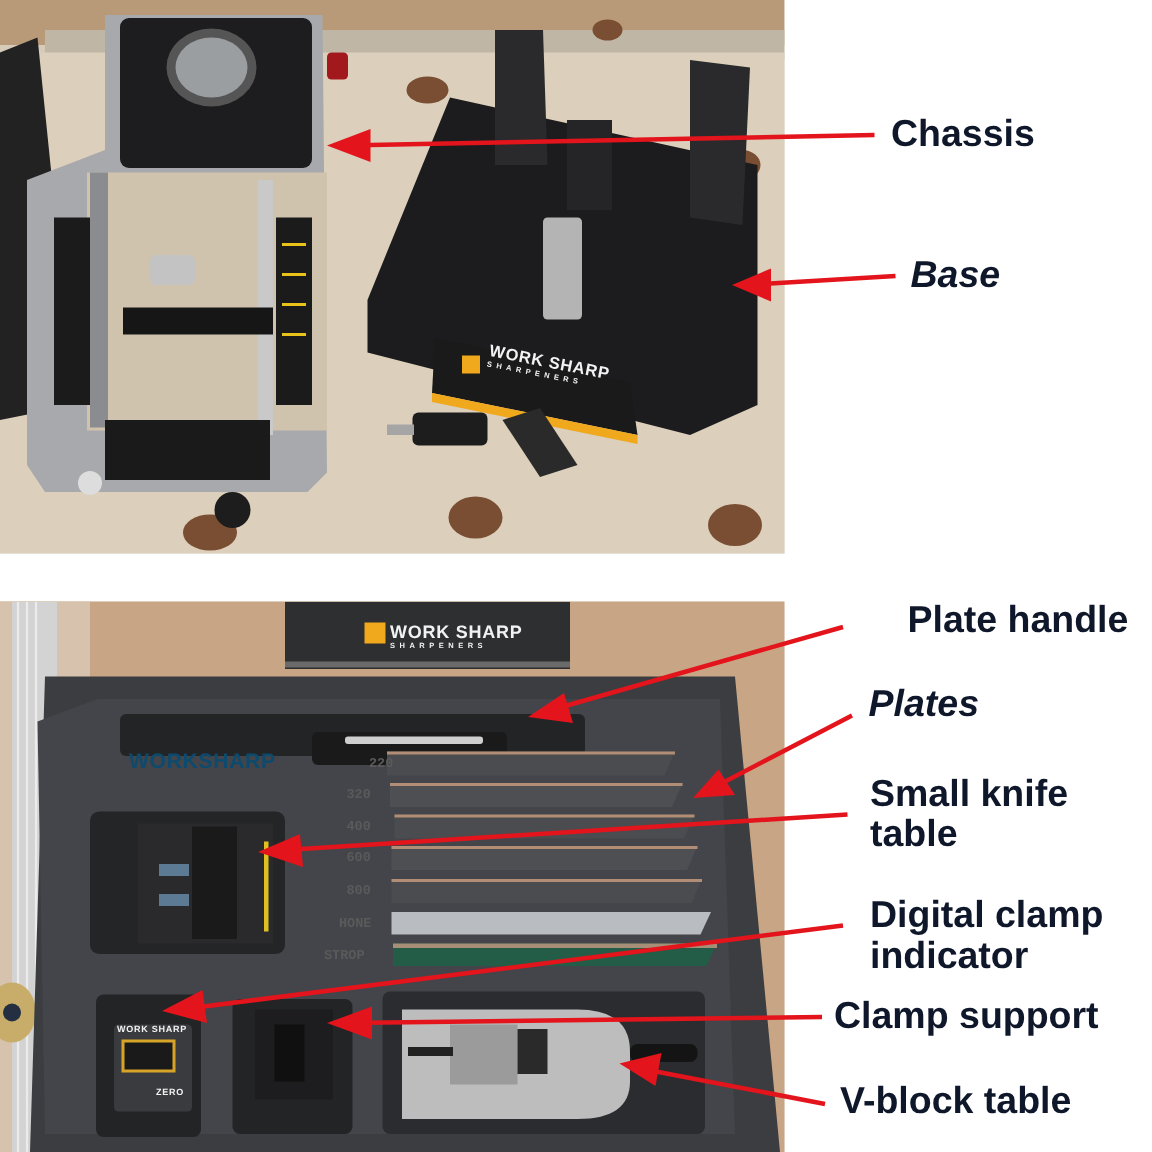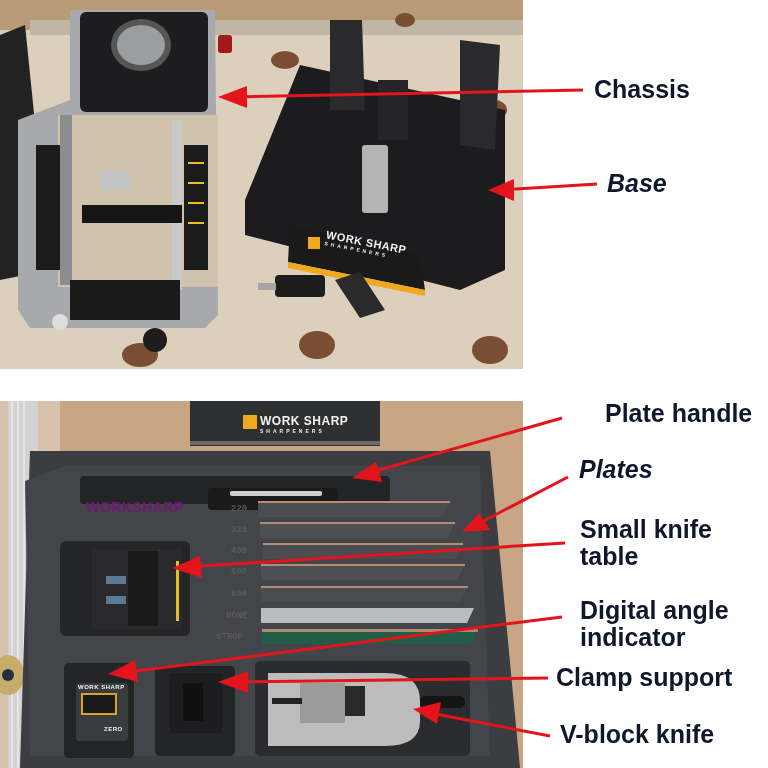--- a/index.html
+++ b/index.html
@@ -143,22 +143,22 @@
     <path d="M268,272 L385,272 Q420,272 420,300 L420,320 Q420,345 385,345 L268,345 Z" fill="#bdbdbd"></path>
     <rect x="300" y="282" width="45" height="40" fill="#9b9b9b"></rect>
     <rect x="345" y="285" width="20" height="30" fill="#2a2a2a"></rect>
     <rect x="420" y="295" width="45" height="12" rx="5" fill="#141414"></rect>
     <rect x="272" y="297" width="30" height="6" fill="#222"></rect>
   </svg>
   <div class="brand" style="left:260px;top:13px;font-size:12px;">
     <span>WORK SHARP</span>
     <small>SHARPENERS</small>
   </div>
-  <div class="brand" style="left:86px;top:98px;font-size:14px;color:#701a75;">WORKSHARP</div>
-  <div class="grit" style="left:231px;top:103px;">220</div>
+  <div class="brand" style="left:86px;top:98px;font-size:14px;color:#0c4a6e;">WORKSHARP</div>
+  <div class="grit" style="left:246px;top:103px;">220</div>
   <div class="grit" style="left:231px;top:124px;">320</div>
   <div class="grit" style="left:231px;top:145px;">400</div>
   <div class="grit" style="left:231px;top:166px;">600</div>
   <div class="grit" style="left:231px;top:188px;">800</div>
   <div class="grit" style="left:226px;top:210px;">HONE</div>
   <div class="grit" style="left:216px;top:231px;">STROP</div>
   <div class="brand" style="left:78px;top:283px;font-size:6px;">WORK SHARP</div>
   <div class="brand" style="left:104px;top:325px;font-size:6px;">ZERO</div>
 </div>
 
@@ -189,16 +189,16 @@
     <polygon points="413,709 441,702 437,724"></polygon>
   </g>
 </svg>
 
 <div class="label" style="left:594px;top:76px;">Chassis</div>
 <div class="label" style="left:607px;top:170px;font-style:italic;">Base</div>
 <div class="label" style="left:590px;top:400px;margin-left:15px;">Plate handle</div>
 <div class="label" style="left:579px;top:456px;font-style:italic;">Plates</div>
 <div class="label" style="left:580px;top:516px;">Small knife
 table</div>
-<div class="label" style="left:580px;top:597px;">Digital angle
+<div class="label" style="left:580px;top:597px;">Digital clamp
 indicator</div>
 <div class="label" style="left:556px;top:664px;">Clamp support</div>
-<div class="label" style="left:560px;top:721px;">V-block knife</div>
+<div class="label" style="left:560px;top:721px;">V-block table</div>
 
 </body></html>

